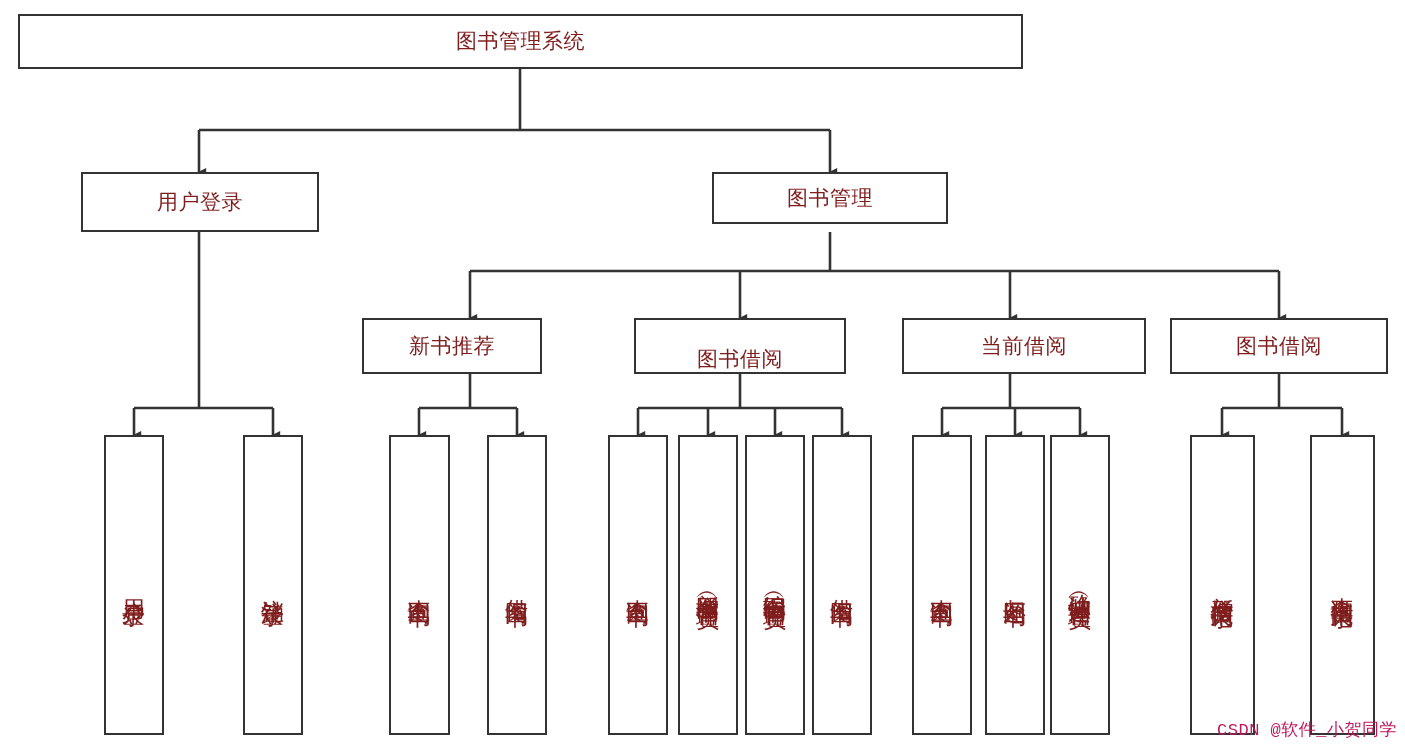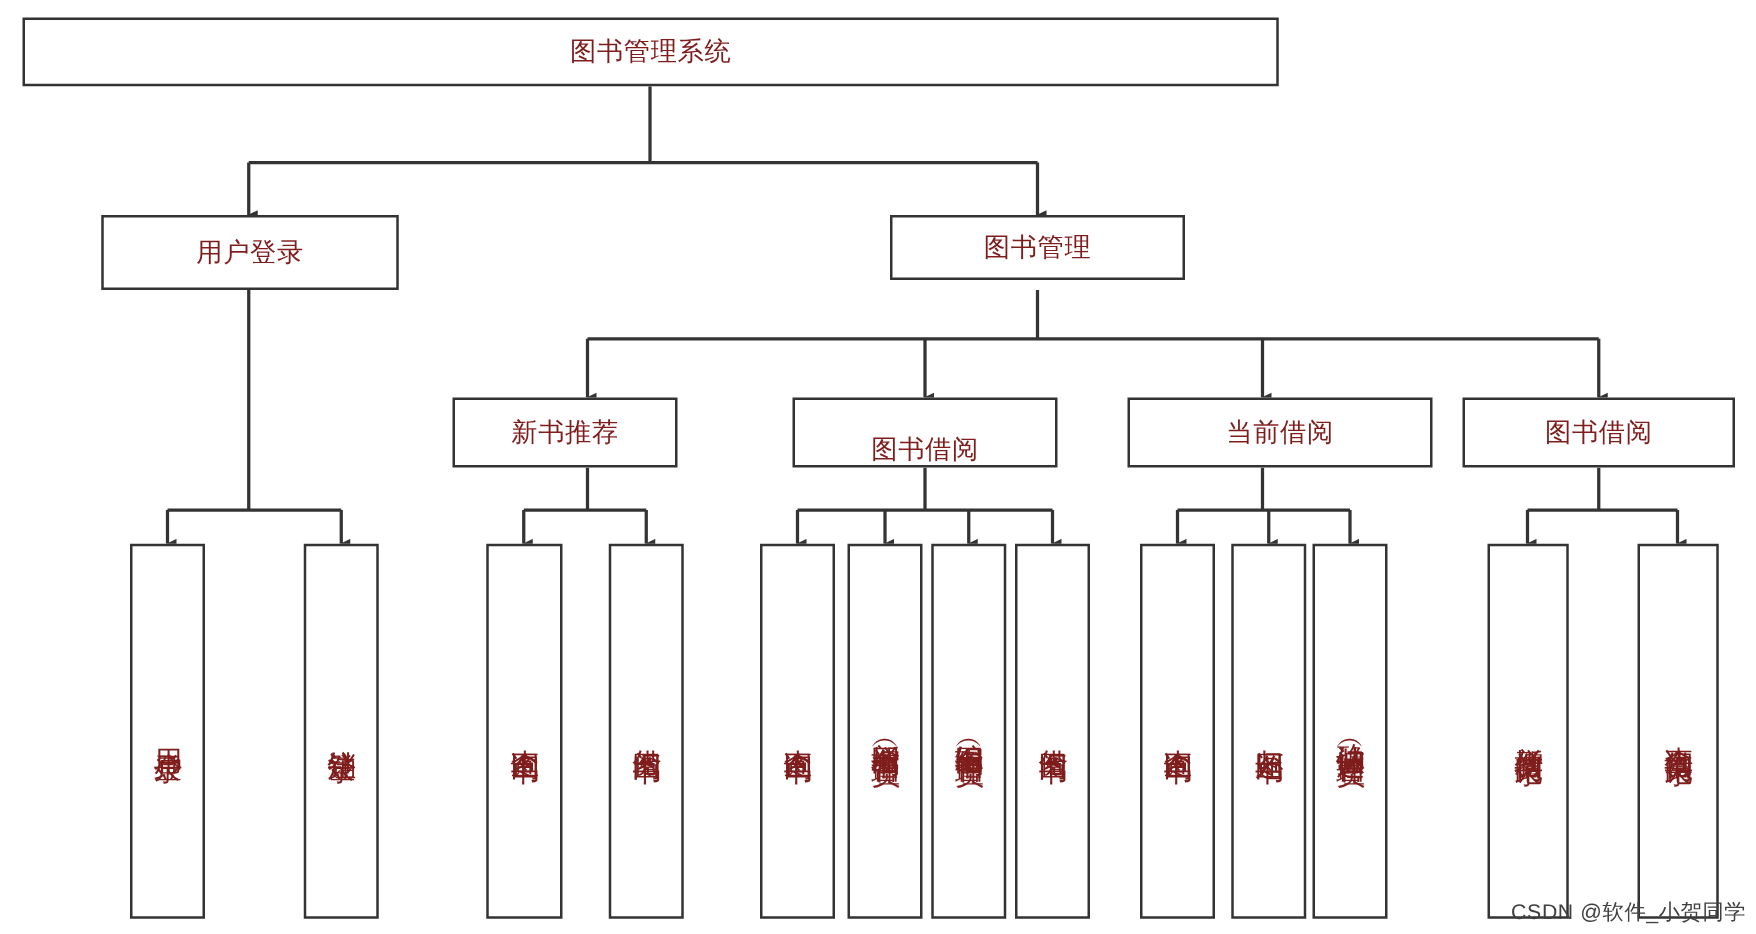--- a/index.html
+++ b/index.html
@@ -52,23 +52,23 @@
     font-size: 23px;
     letter-spacing: 2px;
     line-height: 1.05;
     text-align: center;
   }
   #watermark {
     position: absolute;
     right: 8px;
     bottom: 6px;
     font-size: 17px;
-    color: #404040;
+    color: #be185d;
     letter-spacing: 0.5px;
-    font-family: Liberation Sans, sans-serif;
+    font-family: Liberation Mono, monospace;
     pointer-events: none;
   }
 </style>
 </head>
 <body>
 
 <div id="diagram-root">
 
   <svg id="tree-svg" viewBox="0 0 1405 747" xmlns="http://www.w3.org/2000/svg">
     <defs>

